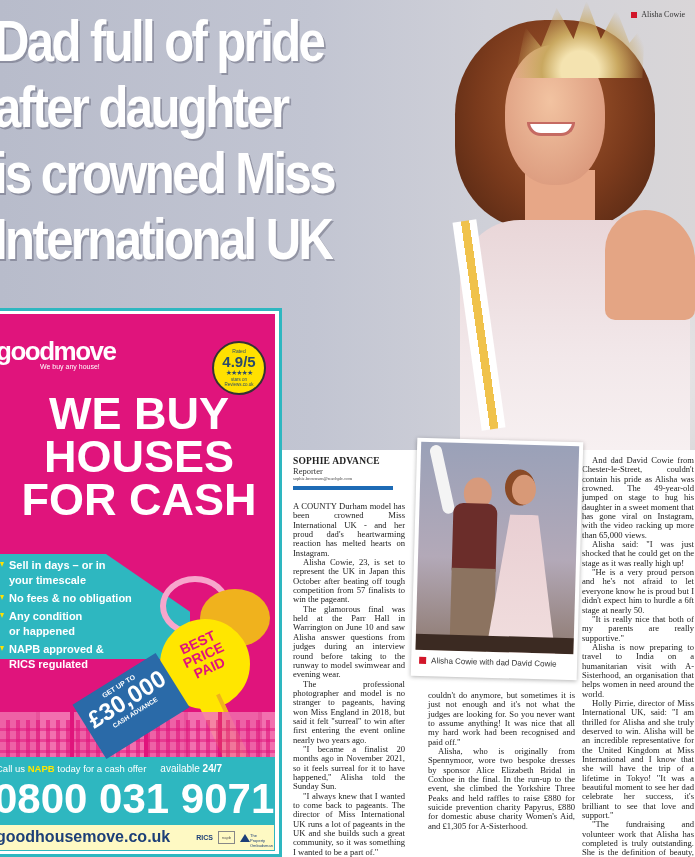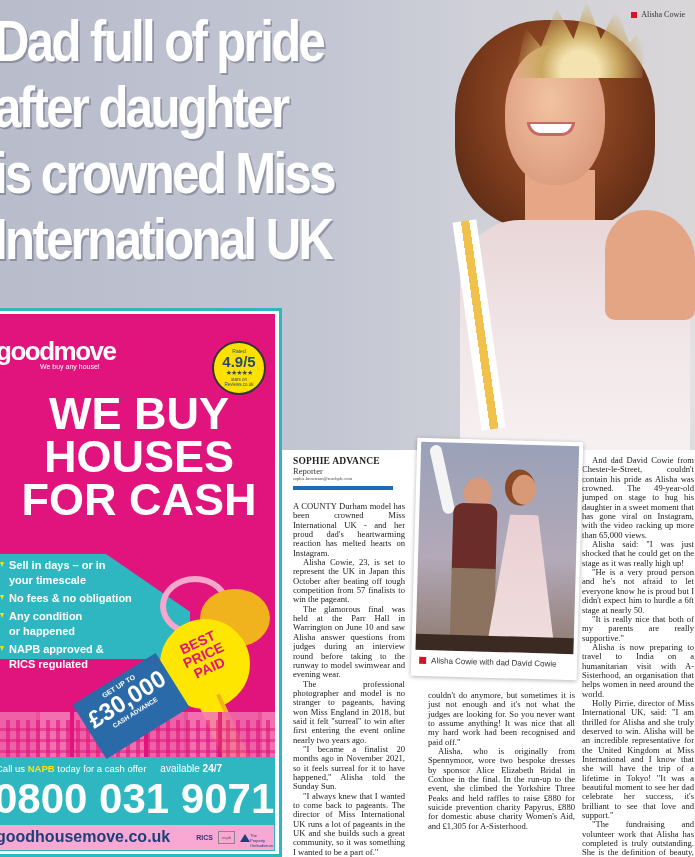--- a/index.html
+++ b/index.html
@@ -70,21 +70,21 @@
   .houses { position:absolute; left: 0; top: 398px; width: 278px; height: 45px;
     background: repeating-linear-gradient(90deg, #f06aab 0 36px, #e95aa0 36px 40px, #f47ab5 40px 70px, #e0147c 70px 74px); opacity:.9;}
   .houses::after { content:""; position:absolute; inset: 8px 0 0 0;
     background: repeating-linear-gradient(90deg, transparent 0 6px, rgba(224,20,124,.6) 6px 10px), repeating-linear-gradient(180deg, transparent 0 8px, rgba(224,20,124,.5) 8px 11px); }
   .ad-bottom { position:absolute; left: 0; top: 443px; width: 278px; height: 97px; background: #2eb7c0; }
   .ad-call { position:absolute; left: -4px; top: 6px; font-family:"Liberation Sans", sans-serif; font-size: 9.5px; color:#fff; white-space: nowrap; }
   .ad-call .free { color: #ffe600; font-weight: 700; }
   .ad-call .avail { margin-left: 14px; font-size: 10px; }
   .ad-call .avail b { font-weight: 700; }
   .ad-phone { position:absolute; left: -6px; top: 18px; font-family:"Liberation Sans", sans-serif; font-weight: 700; font-size: 42px; color:#fff; letter-spacing: 0; white-space: nowrap; }
-  .ad-web { position:absolute; left: 0; top: 68px; width: 274px; height: 25px; background: #f9a8d4; }
+  .ad-web { position:absolute; left: 0; top: 68px; width: 274px; height: 25px; background: #fef9c3; }
   .ad-url { position:absolute; left: -4px; top: 3px; font-family:"Liberation Sans", sans-serif; font-weight: 700; color: #1d3f78; font-size: 16px; white-space: nowrap; }
   .ad-logos { position:absolute; right: 6px; top: 6px; display:flex; gap:5px; align-items:center; font-family:"Liberation Sans", sans-serif; }
   .rics { font-size: 7px; font-weight: 700; color:#1d3f78; }
   .napb { width: 17px; height: 13px; border: 1px solid #888; font-size: 4px; color:#555; text-align:center; line-height: 12px; }
   .tpo { width: 28px; height: 10px; font-size: 4px; color:#1d3f78; position: relative; padding-left: 10px; }
   .tpo::before { content:""; position:absolute; left: 0; top: 1px; border-left: 5px solid transparent; border-right: 5px solid transparent; border-bottom: 8px solid #1d3f78; }
 
   
   .byline { position:absolute; left: 293px; top: 456px; width: 112px; z-index: 3; }
   .byline .name { font-weight: 700; font-size: 9.5px; color:#222; letter-spacing: .2px; }

